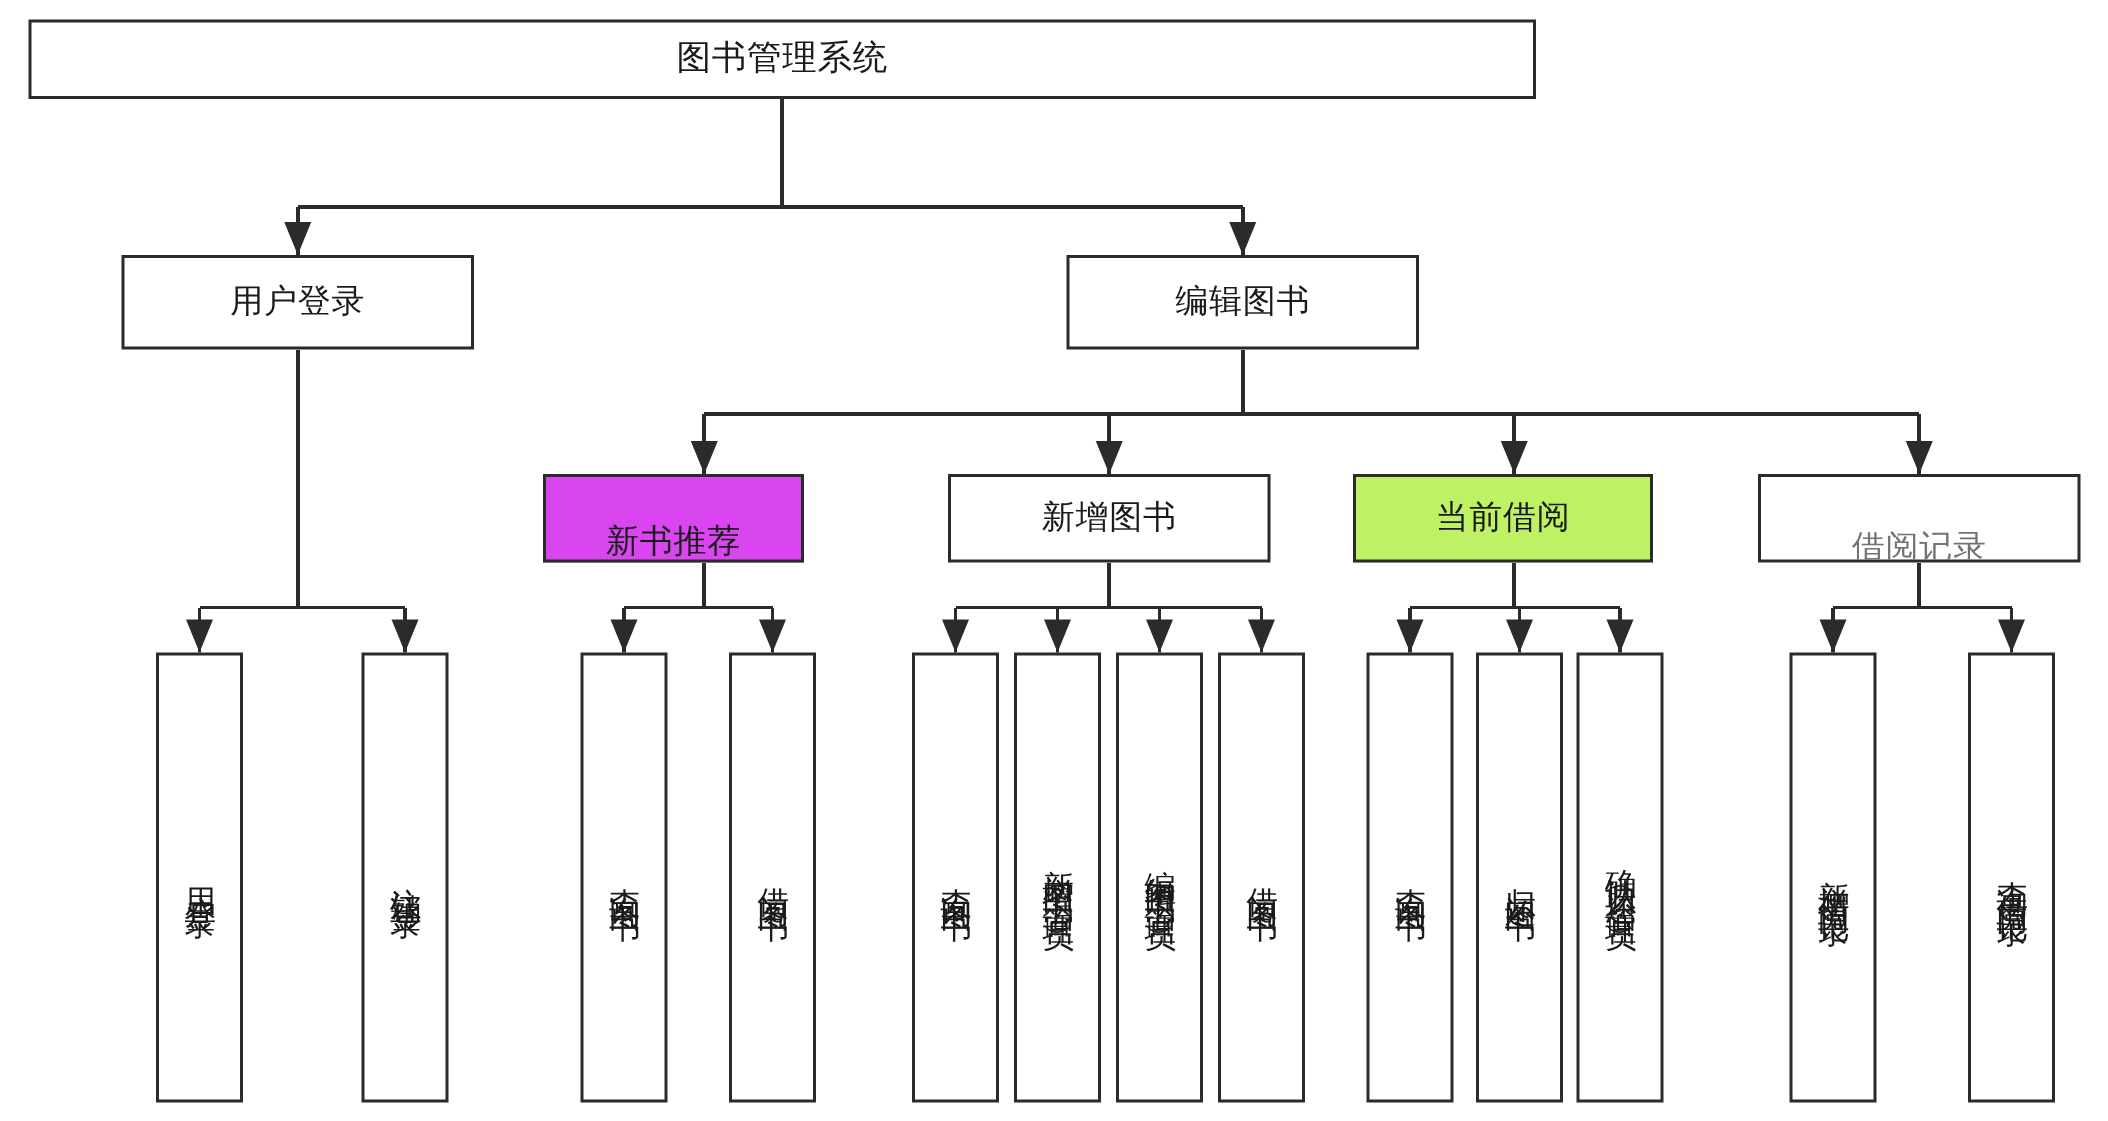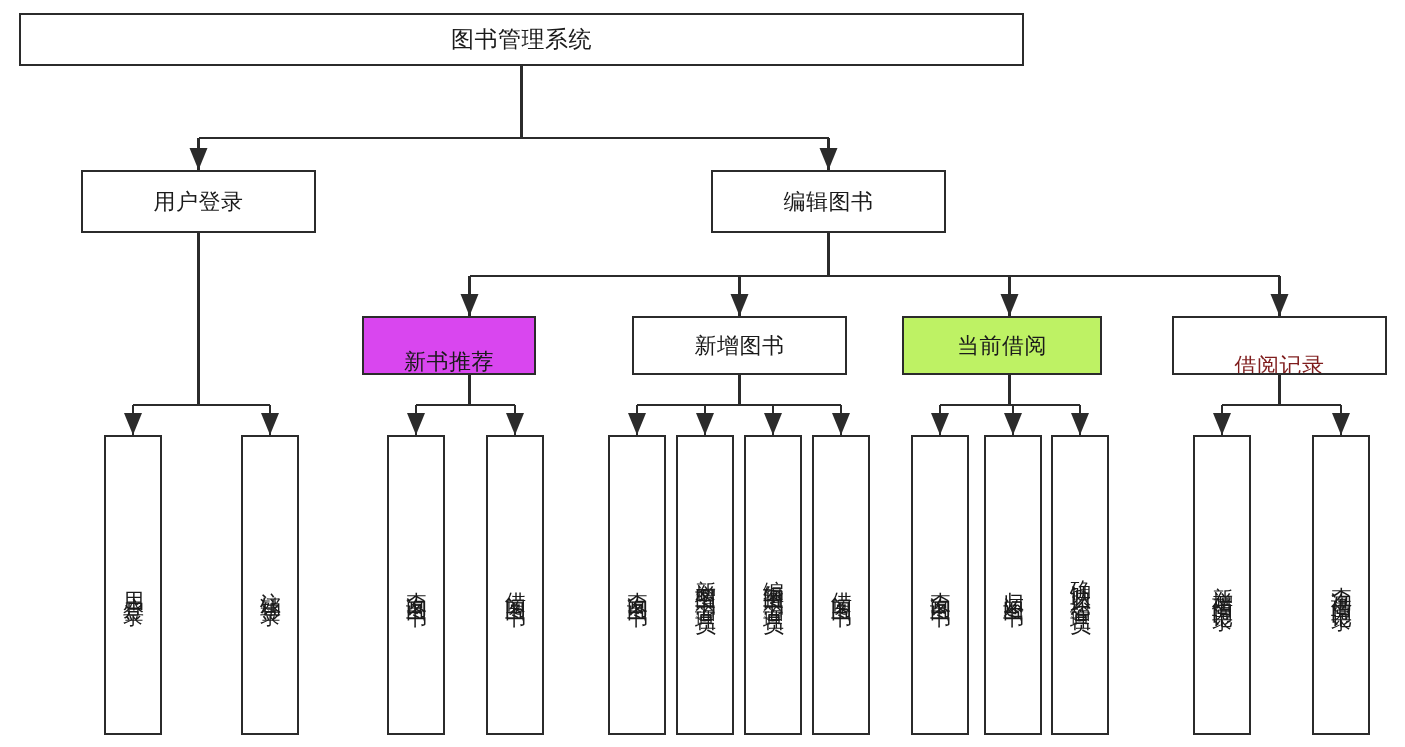--- a/index.html
+++ b/index.html
@@ -144,21 +144,21 @@
       <div class="node-box horizontal" style="left: 362px; top: 316px; width: 174px; height: 59px; border-color: rgb(43, 43, 43); background: #d946ef; align-items: flex-end;">
         <span class="node-label" style="color: rgb(26, 26, 26);">新书推荐</span>
       </div>
       <div class="node-box horizontal" style="left: 632px; top: 316px; width: 215px; height: 59px; border-color: rgb(43, 43, 43); background: rgb(255, 255, 255);">
         <span class="node-label" style="color: rgb(26, 26, 26);">新增图书</span>
       </div>
       <div class="node-box horizontal" style="left: 902px; top: 316px; width: 200px; height: 59px; border-color: rgb(43, 43, 43); background: #bef264;">
         <span class="node-label" style="color: rgb(26, 26, 26);">当前借阅</span>
       </div>
       <div class="node-box horizontal" style="left: 1172px; top: 316px; width: 215px; height: 59px; border-color: rgb(43, 43, 43); background: rgb(255, 255, 255);">
-        <span class="node-label" style="color: #7f1d1d; margin-top: 40px;">借阅记录</span>
+        <span class="node-label" style="color: #737373; margin-top: 40px;">借阅记录</span>
       </div>
       <div class="node-box vertical" style="left: 104px; top: 435px; width: 58px; height: 300px; border-color: rgb(43, 43, 43); background: rgb(255, 255, 255);">
         <span class="node-label" style="color: rgb(26, 26, 26);">用户登录</span>
       </div>
       <div class="node-box vertical" style="left: 241px; top: 435px; width: 58px; height: 300px; border-color: rgb(43, 43, 43); background: rgb(255, 255, 255);">
         <span class="node-label" style="color: rgb(26, 26, 26);">注销登录</span>
       </div>
       <div class="node-box vertical" style="left: 387px; top: 435px; width: 58px; height: 300px; border-color: rgb(43, 43, 43); background: rgb(255, 255, 255);">
         <span class="node-label" style="color: rgb(26, 26, 26);">查询图书</span>
       </div>

